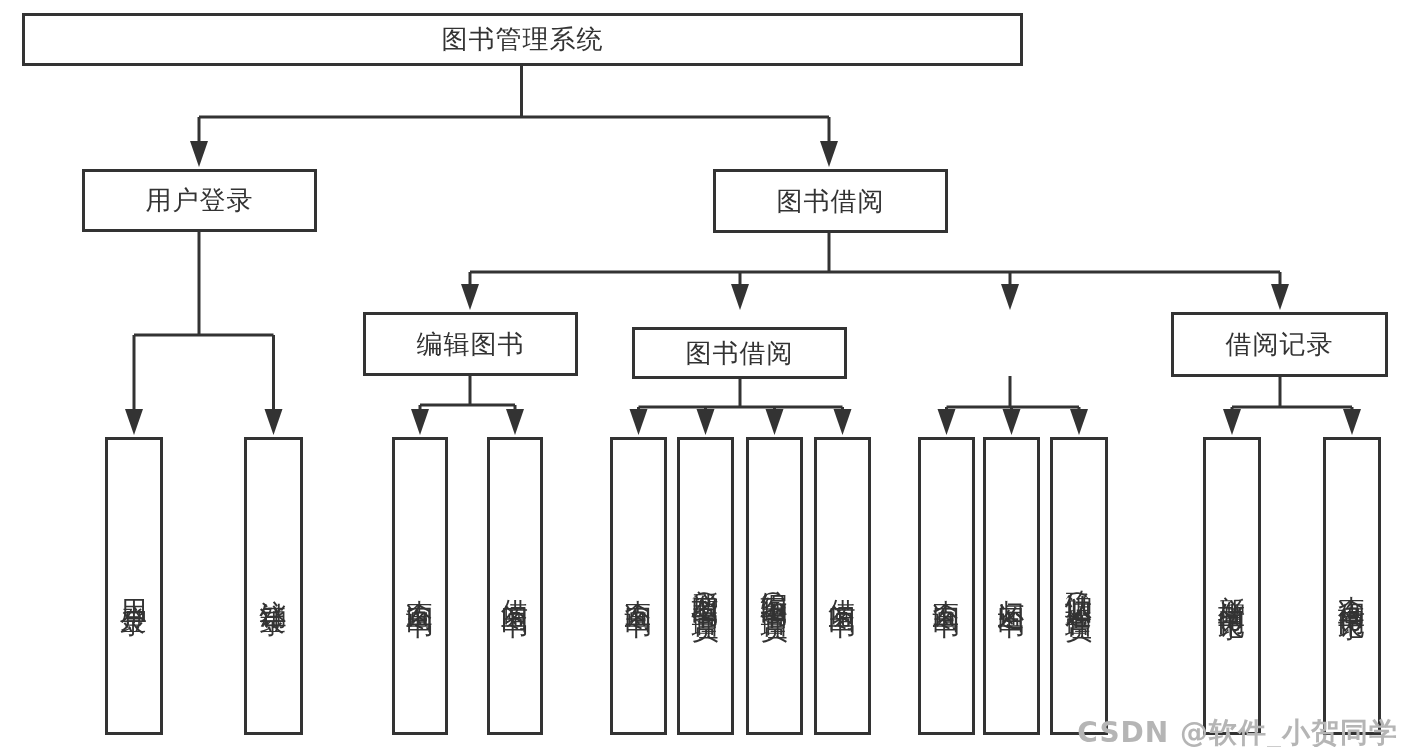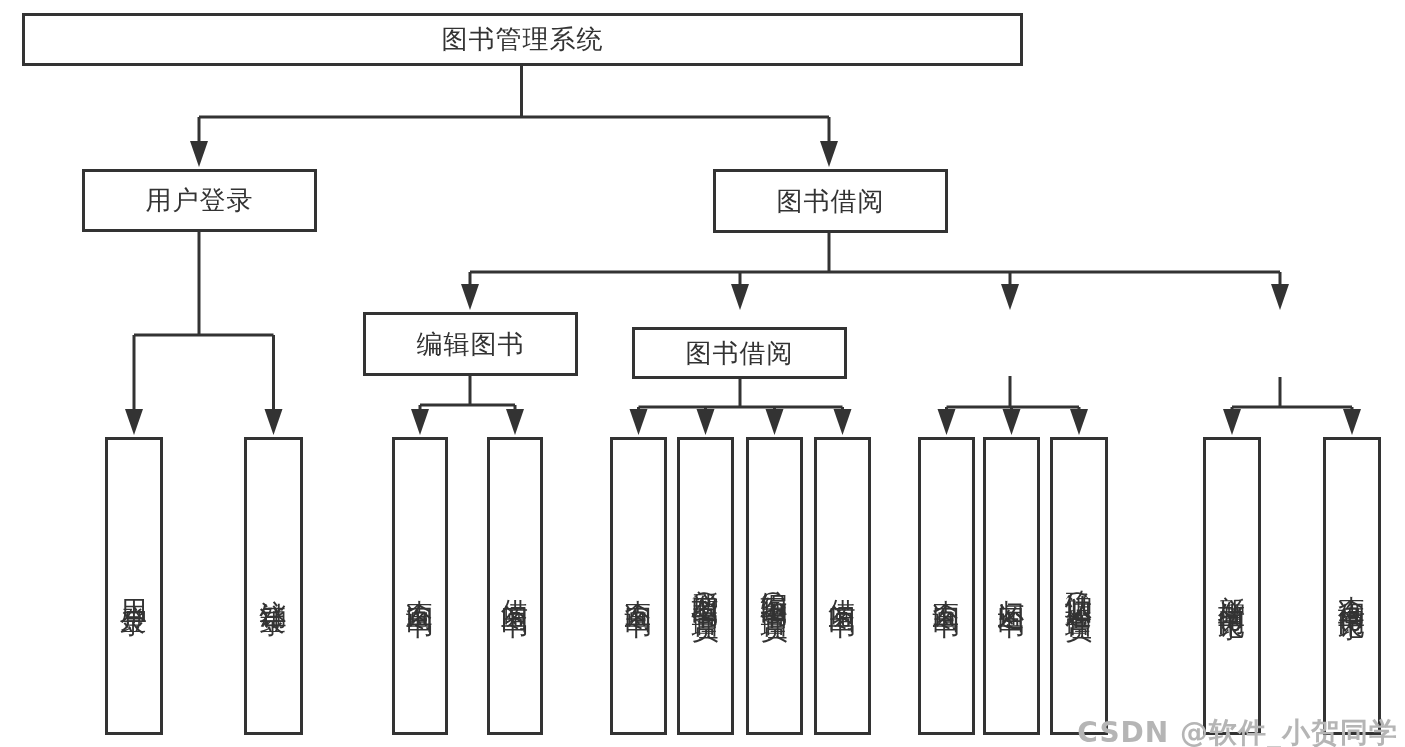--- a/index.html
+++ b/index.html
@@ -116,20 +116,21 @@
       <polygon points="1343,409 1361,409 1352,435"></polygon>
   </svg>
 
   <div class="node h-node" style="left:22px; top:13px; width:1001px; height:53px;">图书管理系统</div>
 
   <div class="node h-node" style="left:82px; top:169px; width:235px; height:63px;">用户登录</div>
   <div class="node h-node" style="left:713px; top:169px; width:235px; height:64px;">图书借阅</div>
 
   <div class="node h-node" style="left:363px; top:312px; width:215px; height:64px;">编辑图书</div>
   <div class="node h-node" style="left:632px; top:327px; width:215px; height:52px;">图书借阅</div>
+  <div class="node h-node" style="left:1171px; top:312px; width:217px; height:65px;">借阅记录</div>
 
   <div class="node v-node" style="left:105px; top:437px; width:58px; height:298px;">
     <span class="vtext">用户登录</span>
   </div>
   <div class="node v-node" style="left:244px; top:437px; width:59px; height:298px;">
     <span class="vtext">注销登录</span>
   </div>
 
   <div class="node v-node" style="left:392px; top:437px; width:56px; height:298px;">
     <span class="vtext">查询图书</span>

